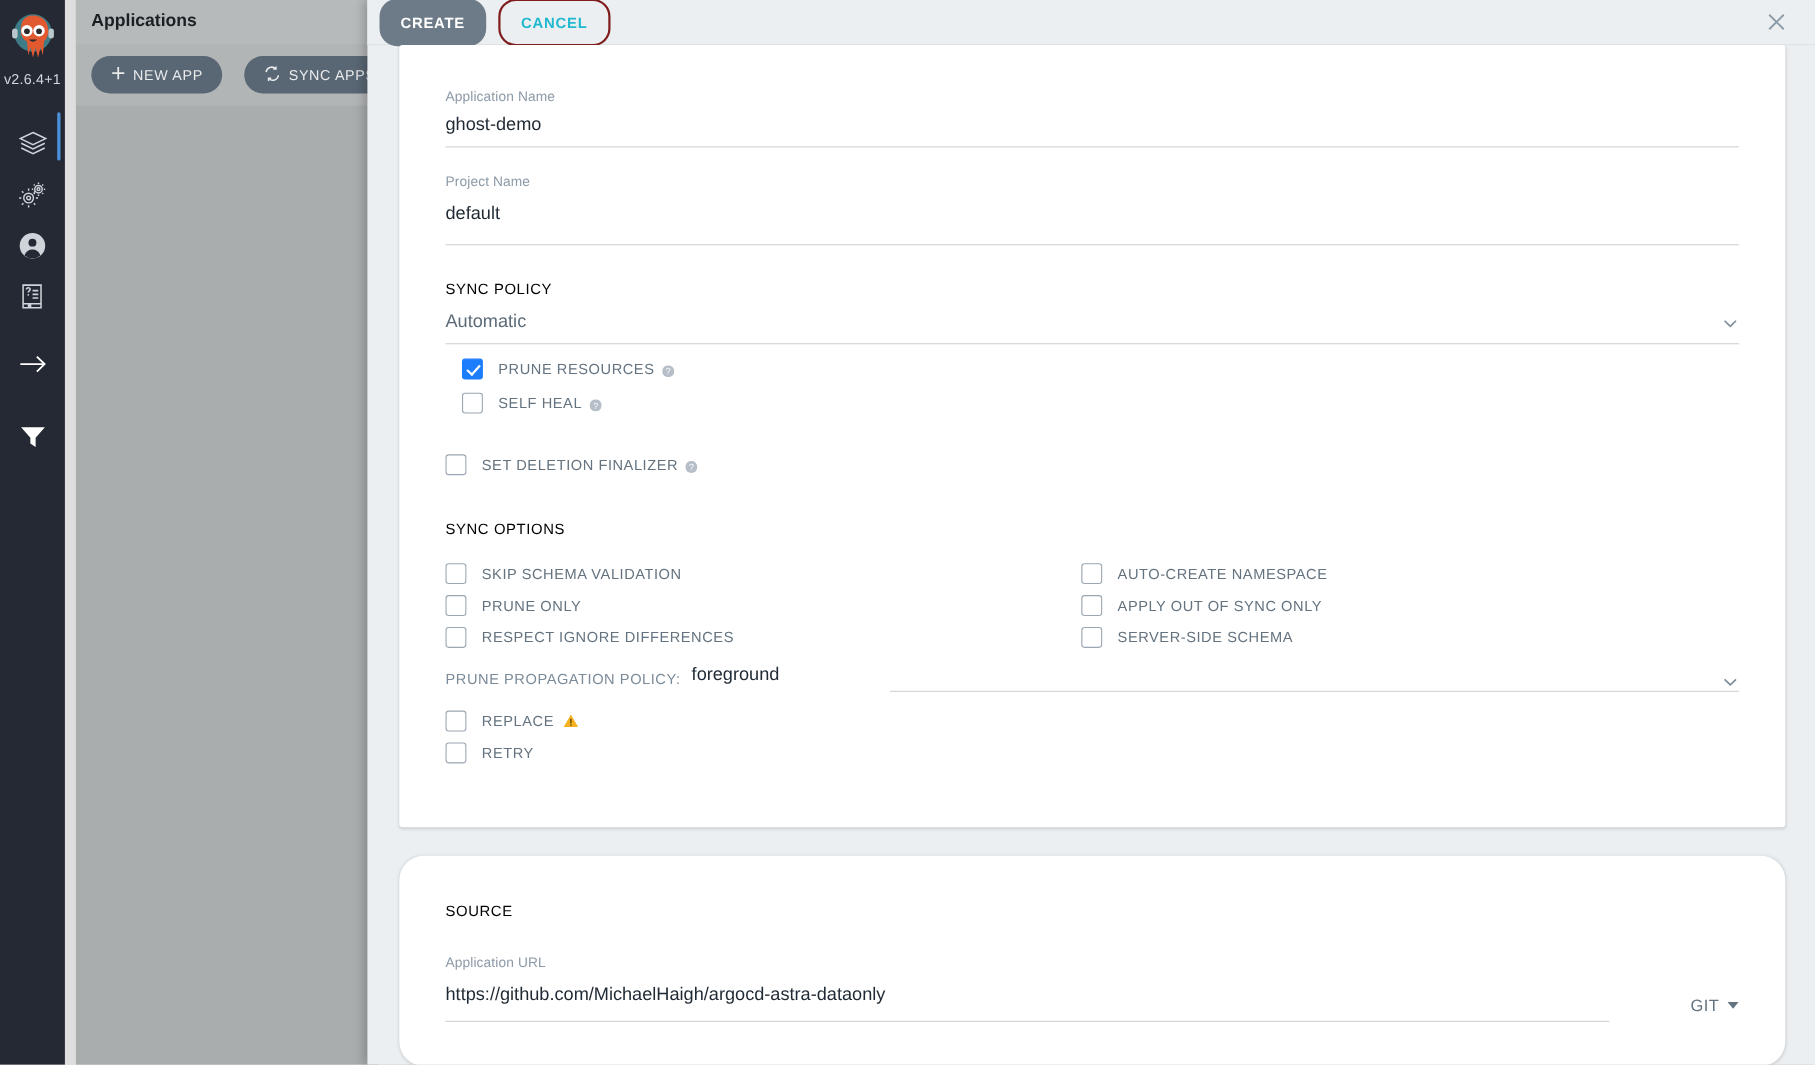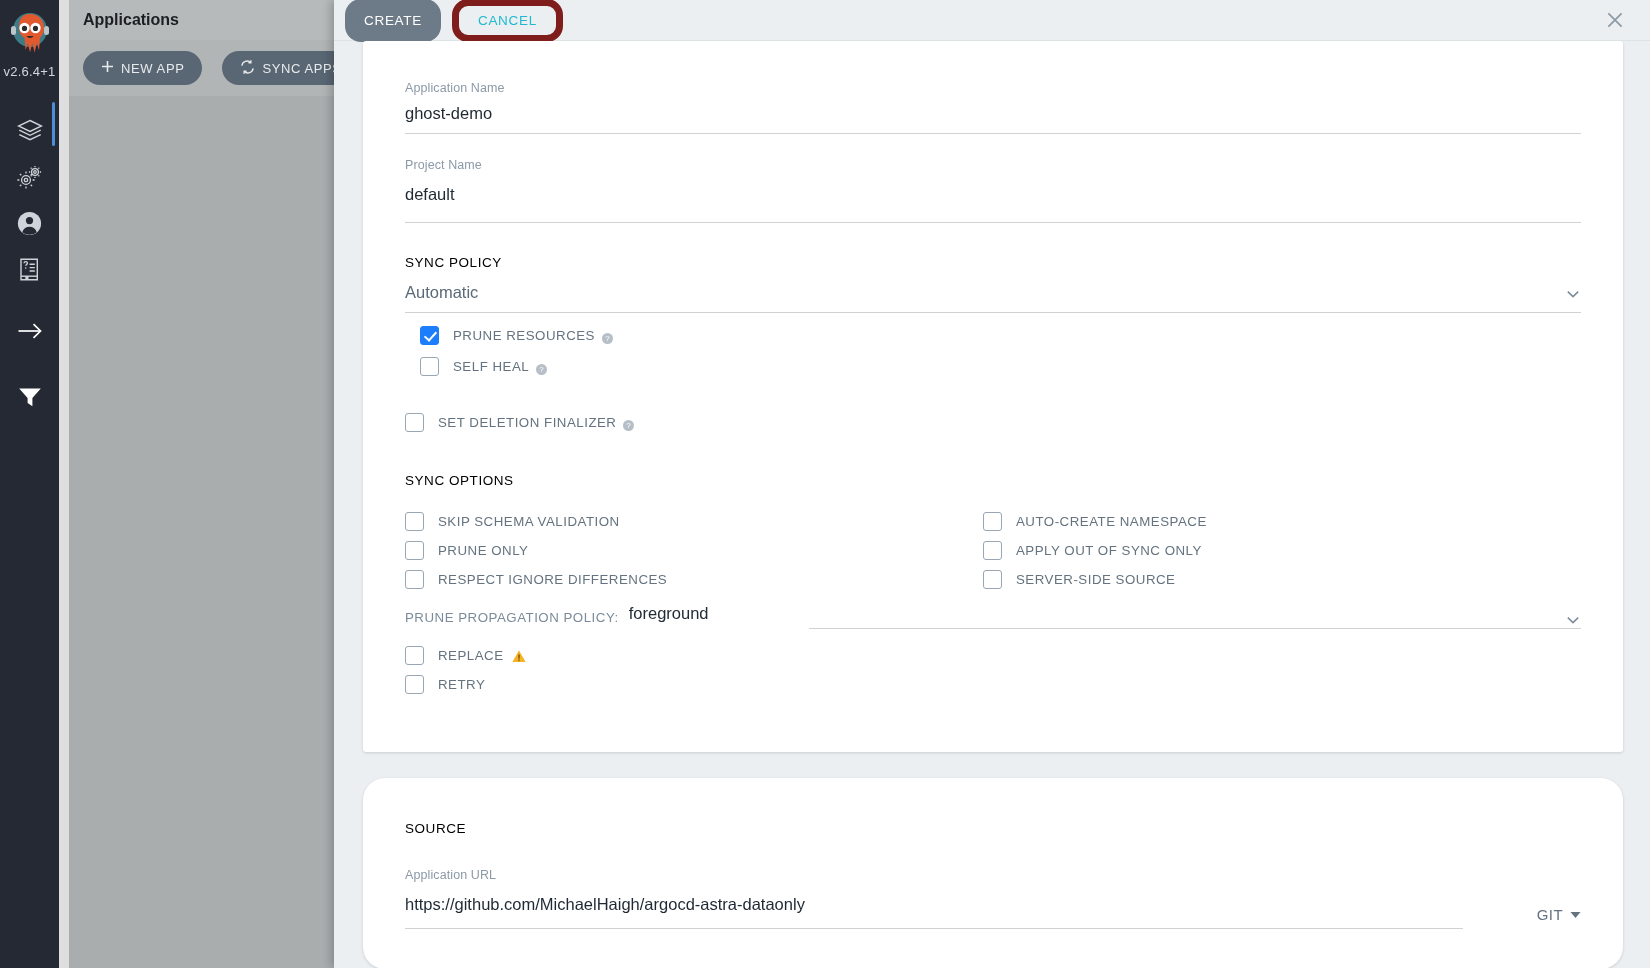--- a/index.html
+++ b/index.html
@@ -63,24 +63,24 @@
     box-shadow: -3px 0 9px rgba(0,0,0,.22);
     display:flex; flex-direction:column;
   }
   .overlay-header {
     height: 41px; flex: 0 0 41px; background:#eceff1;
     display:flex; align-items:center; padding-left: 11px;
     border-bottom: 1px solid #dde2e5;
   }
   .btn {
     height: 43px; border-radius: 16px; display:flex; align-items:center; justify-content:center;
-    padding: 0 19px; font-size: 13.5px; letter-spacing:.7px; font-weight:400;
+    padding: 0 19px; font-size: 13.5px; letter-spacing:.7px; font-weight:700;
   }
   .btn-create { background:#6d7b88; color:#ffffff; }
-  .btn-cancel { background:transparent; color:#20b9cf; border:7px solid #7f1d1d; margin-left: 11px; }
+  .btn-cancel { background:transparent; color:#20b9cf; border:2px solid #7f1d1d; margin-left: 11px; }
   .close-x {
     margin-left:auto; margin-right: 22px; width:26px; height:26px;
     display:flex; align-items:center; justify-content:center;
   }
 
   .overlay-body {
     flex: 1 1 auto; overflow: hidden; padding: 0 27px 0 29px; position: relative;
   }
 
   .card {
@@ -361,21 +361,21 @@
                 <span class="cb-label">AUTO-CREATE NAMESPACE</span>
               </div>
               <div style="height:3px"></div>
               <div class="cb-row">
                 <span class="cb"></span>
                 <span class="cb-label">APPLY OUT OF SYNC ONLY</span>
               </div>
               <div style="height:3px"></div>
               <div class="cb-row">
                 <span class="cb"></span>
-                <span class="cb-label">SERVER-SIDE SOURCE</span>
+                <span class="cb-label">SERVER-SIDE SCHEMA</span>
               </div>
             </div>
           </div>
 
           <div class="ppp-row">
             <span class="ppp-label">PRUNE PROPAGATION POLICY:</span>
             <div class="ppp-field">
               <div class="ppp-line">
                 <span class="ppp-value">foreground</span>
                 <span class="chev">

